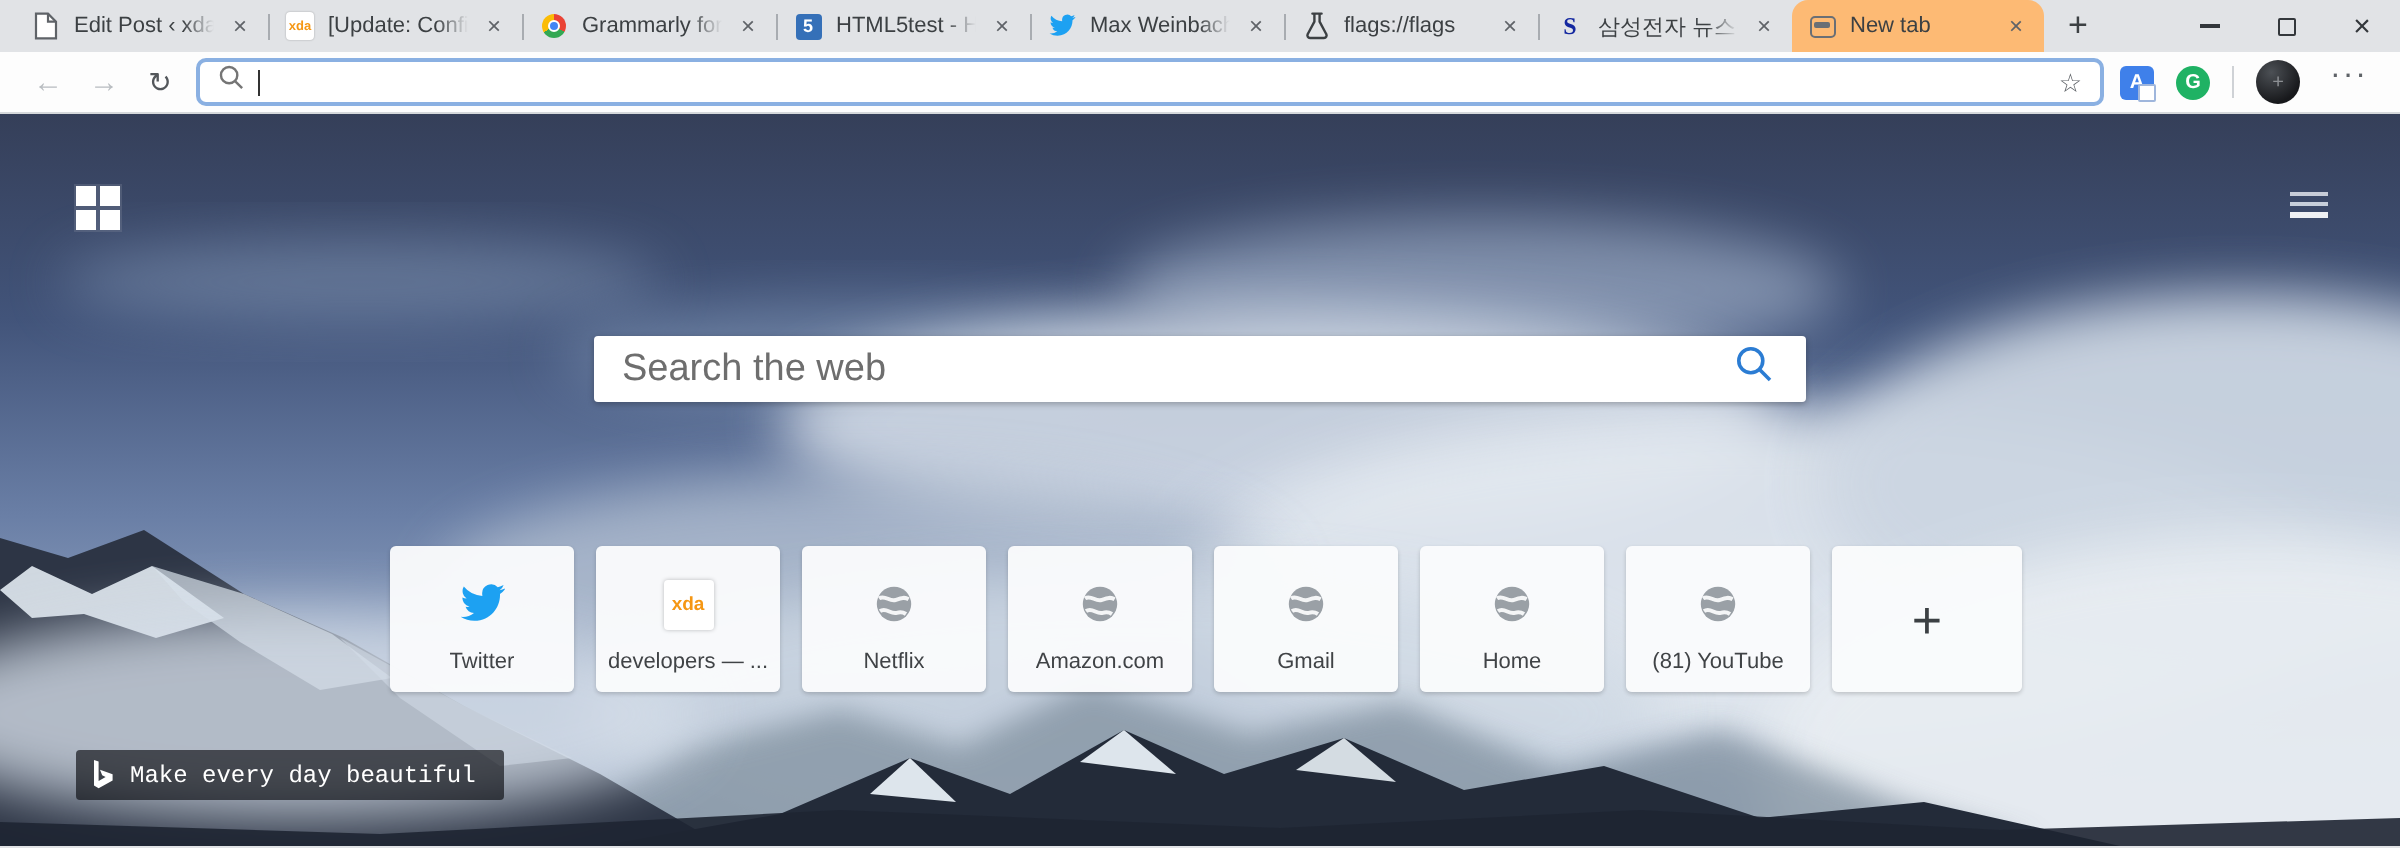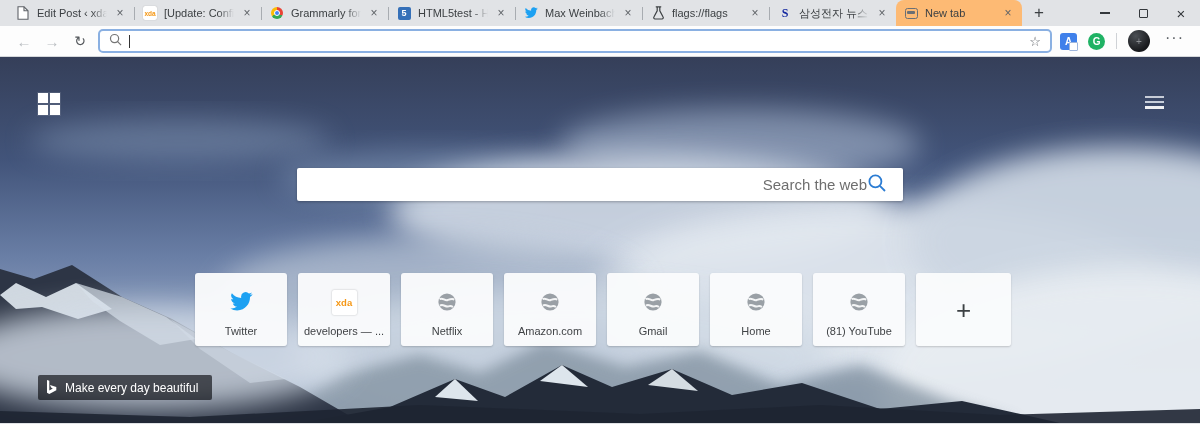--- a/index.html
+++ b/index.html
@@ -55,34 +55,34 @@
 
   .ms-logo { left:38px; top:36px; display:grid; grid-template-columns:10px 10px; grid-template-rows:10px 10px; gap:2px; }
   .ms-logo span { background:#fff; box-shadow:0 0 0 1px rgba(120,130,150,.35); }
 
   .hamburger { right:36px; top:39px; display:flex; flex-direction:column; gap:3px; width:19px; }
   .hamburger span { height:2.2px; background:rgba(255,255,255,.92); }
   .hamburger span:nth-child(1){ background:rgba(235,238,244,.8);}
   .hamburger span:nth-child(2){ background:rgba(225,230,238,.85);}
 
   .search-box { left:297px; top:111px; width:606px; height:33px; background:#fff; border-radius:2px; box-shadow:0 1px 3px rgba(0,0,0,.28); display:flex; align-items:center; padding:0 16px 0 14px; }
-  .search-box input { flex:1; border:none; outline:none; font-size:15px; color:#0369a1; font-family:"Liberation Sans", sans-serif; background:transparent;text-align:right; }
+  .search-box input { flex:1; border:none; outline:none; font-size:19px; color:#0369a1; font-family:"Liberation Sans", sans-serif; background:transparent; }
   .search-box input::placeholder { color:#6e6e6e; }
 
   .tiles { left:195px; top:216px; display:flex; gap:11px; }
   .tile { width:92px; height:73px; background:rgba(250,251,252,.96); border-radius:3px; box-shadow:0 1px 2px rgba(0,0,0,.18); display:flex; flex-direction:column; align-items:center; }
   .tile-icon { flex:1; display:flex; align-items:center; justify-content:center; padding-top:6px; }
   .tile-label { font-size:11px; color:#404346; padding-bottom:9px; max-width:84px; white-space:nowrap; overflow:hidden; }
   .tile.plus { width:95px; justify-content:center; }
   .plus-glyph { font-size:26px; font-weight:200; color:#3c4043; line-height:1; }
   .xda-tile-ic { width:25px; height:25px; background:#fff; border-radius:2px; box-shadow:0 0 2px rgba(0,0,0,.25); display:flex; align-items:center; justify-content:center; font-size:9.5px; font-weight:bold; color:#f59714; }
 
   .bing-bar { left:38px; top:318px; height:25px; display:inline-flex; align-items:center; background:rgba(12,14,18,.66); border-radius:2px; color:#fff; padding-right:14px; }
   .bing-logo { width:27px; display:flex; align-items:center; justify-content:center; }
-  .bing-text { font-size:12px; color:#fff; white-space:nowrap; }
+  .bing-text { font-size:12px; color:#fff; white-space:nowrap;font-family:Liberation Mono, monospace; }
 </style>
 </head>
 <body>
 
 <div class="browser">
 
   <div class="tabstrip">
     <div class="tabs">
 
       <div class="tab">

